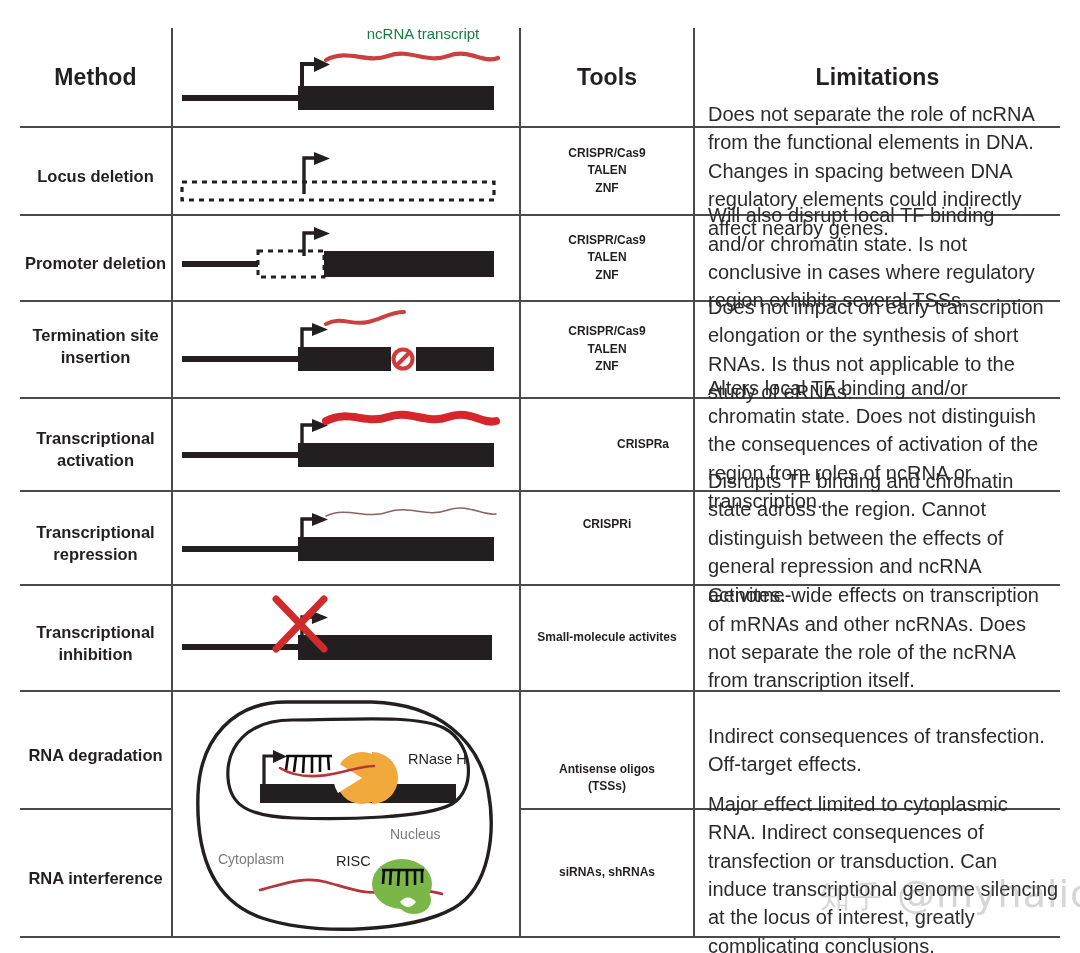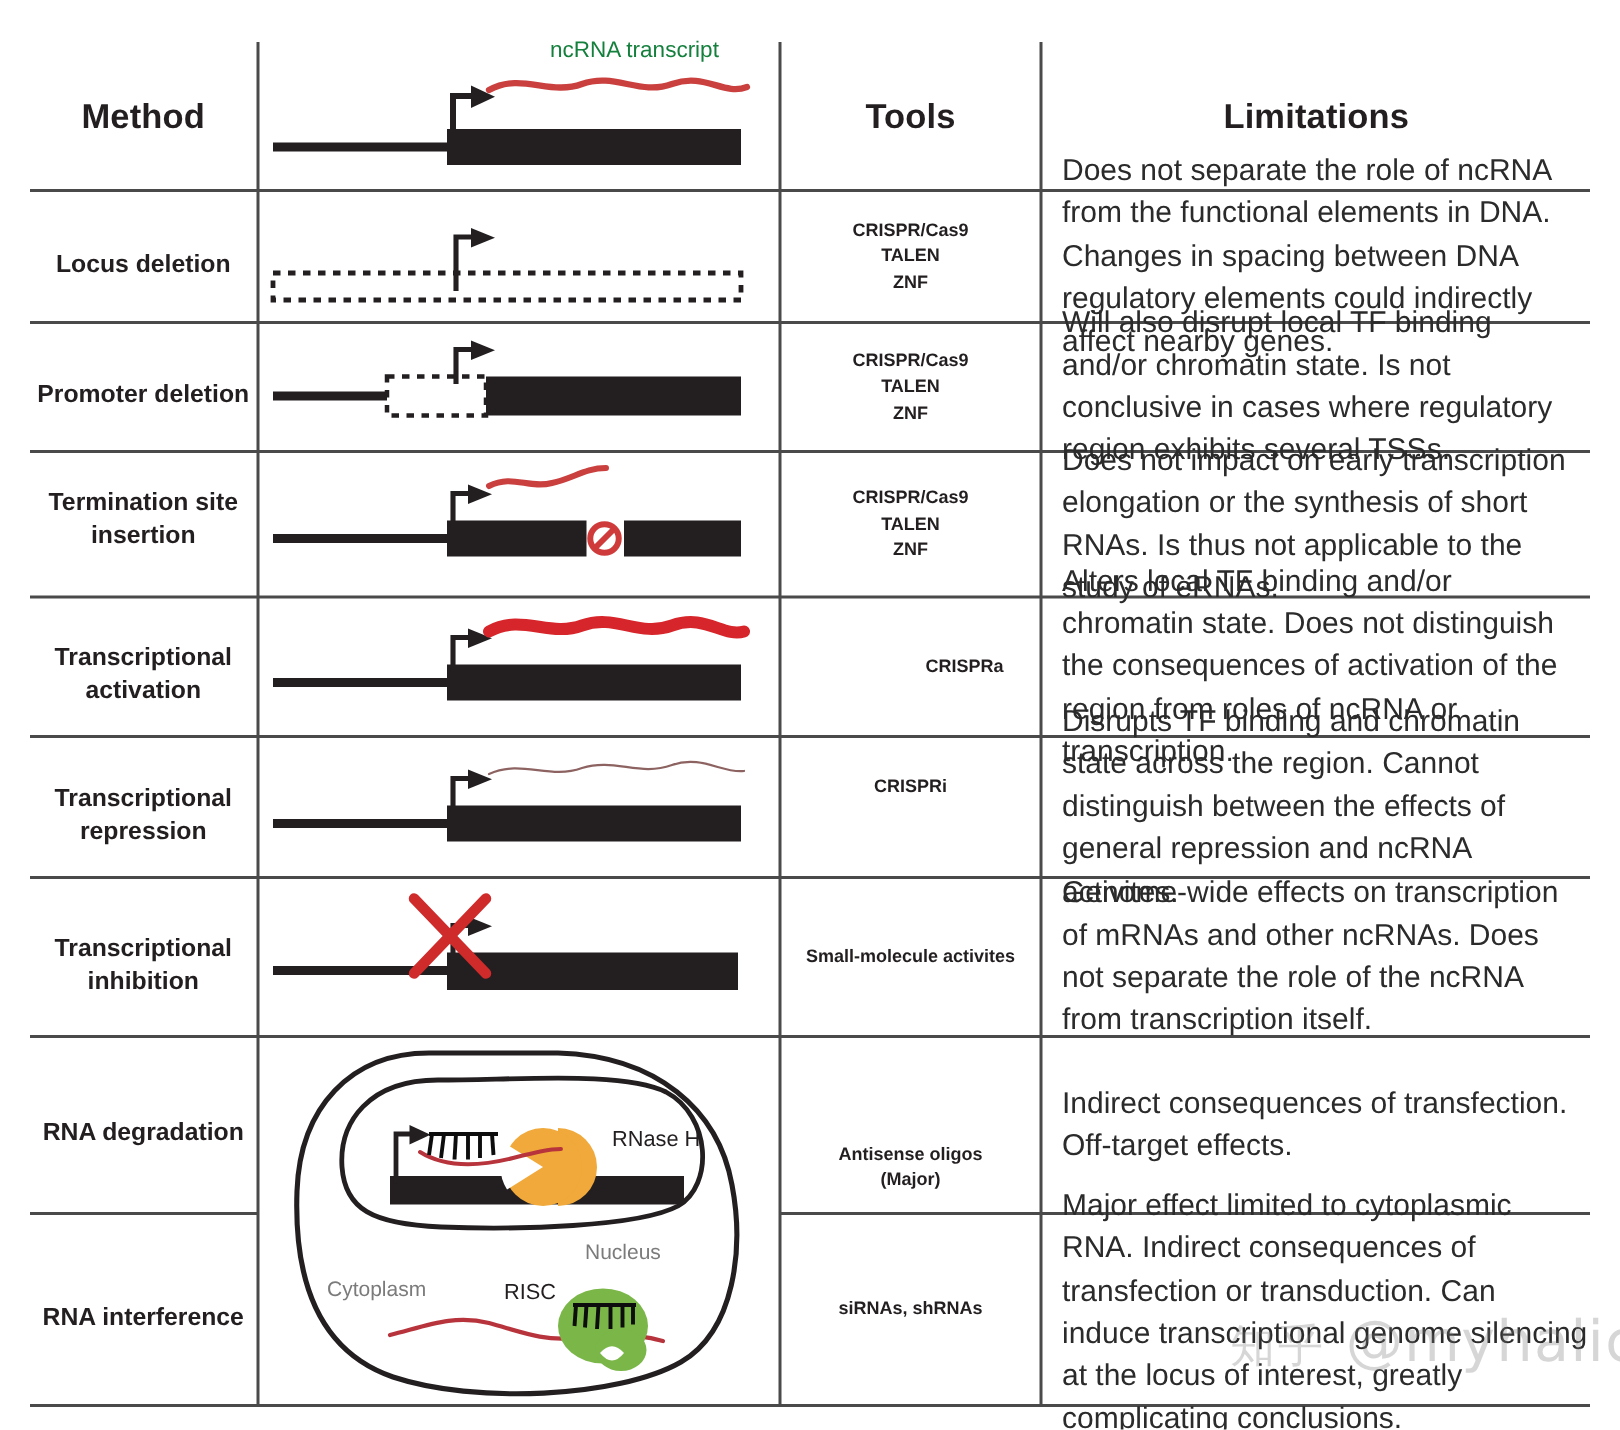--- a/index.html
+++ b/index.html
@@ -278,21 +278,21 @@
   <div class="cell left" style="left:708px; top:586px; width:348px; height:104px;">
     <div class="limit-text">Genome-wide effects on transcription of mRNAs and other ncRNAs. Does not separate the role of the ncRNA from transcription itself.</div>
   </div>
 
   <div class="cell" style="left:20px; top:692px; width:151px; height:116px;">
     <div class="method-label">RNA degradation</div>
   </div>
   <div class="cell" style="left:521px; top:692px; width:172px; height:116px;margin-top:28px;">
     <div class="tool-label">
       <div>Antisense oligos</div>
-      <div>(Major)</div>
+      <div>(TSSs)</div>
     </div>
   </div>
   <div class="cell left" style="left:708px; top:692px; width:348px; height:116px;">
     <div class="limit-text">Indirect consequences of transfection. Off-target effects.</div>
   </div>
 
   <div class="cell" style="left:20px; top:810px; width:151px; height:126px;">
     <div class="method-label">RNA interference</div>
   </div>
   <div class="cell" style="left:521px; top:810px; width:172px; height:126px;justify-content:center;">

